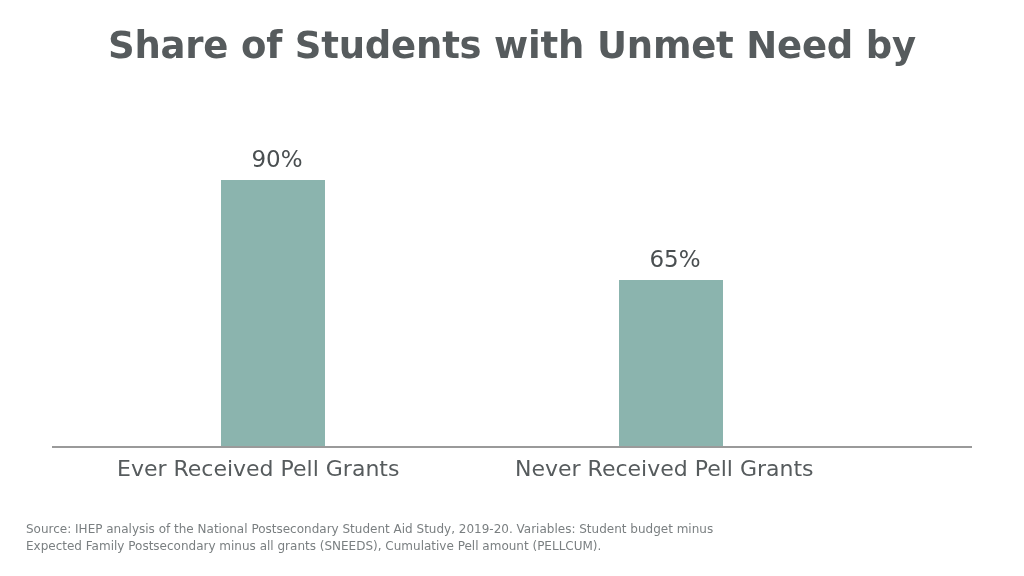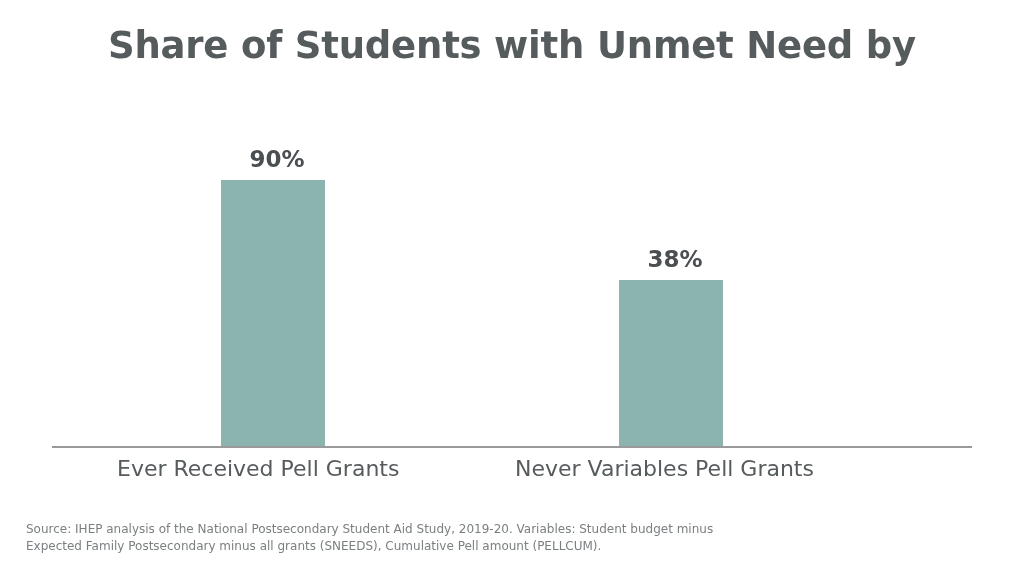--- a/index.html
+++ b/index.html
@@ -65,21 +65,21 @@
     left: 54px;
     width: 104px;
     background: #8bb4ae;
   }
   .bar-label {
     position: absolute;
     left: 0;
     width: 220px;
     text-align: center;
     font-size: 23px;
-    font-weight: 700;
+    font-weight: 400;
     color: #4a4f51;
   }
   .axis-line {
     position: absolute;
     left: 0;
     top: 296px;
     width: 920px;
     height: 2px;
     background: #9a9a9a;
   }
@@ -123,31 +123,31 @@
 
   <div class="chart-area">
     <div class="plot">
 
       <div class="bar-group g0">
         <div class="bar-label" id="lbl0" style="bottom: 274px;">90%</div>
         <div class="bar" id="bar0" style="height: 266px; background: rgb(139, 180, 174);"></div>
       </div>
 
       <div class="bar-group g1">
-        <div class="bar-label" id="lbl1" style="bottom: 174px;">38%</div>
+        <div class="bar-label" id="lbl1" style="bottom: 174px;">65%</div>
         <div class="bar" id="bar1" style="height: 166px; background: rgb(139, 180, 174);"></div>
       </div>
 
     </div>
 
     <div class="axis-line" style="background: rgb(154, 154, 154);"></div>
 
     <div class="tick-labels">
       <div class="tick t0">Ever Received Pell Grants</div>
-      <div class="tick t1">Never Variables Pell Grants</div>
+      <div class="tick t1">Never Received Pell Grants</div>
     </div>
   </div>
 
   <div class="footnote">
     <span class="fline">Source: IHEP analysis of the National Postsecondary Student Aid Study, 2019-20. Variables: Student budget minus</span>
     <span class="fline">Expected Family Postsecondary minus all grants (SNEEDS), Cumulative Pell amount (PELLCUM).</span>
   </div>
 
 </div>
 

